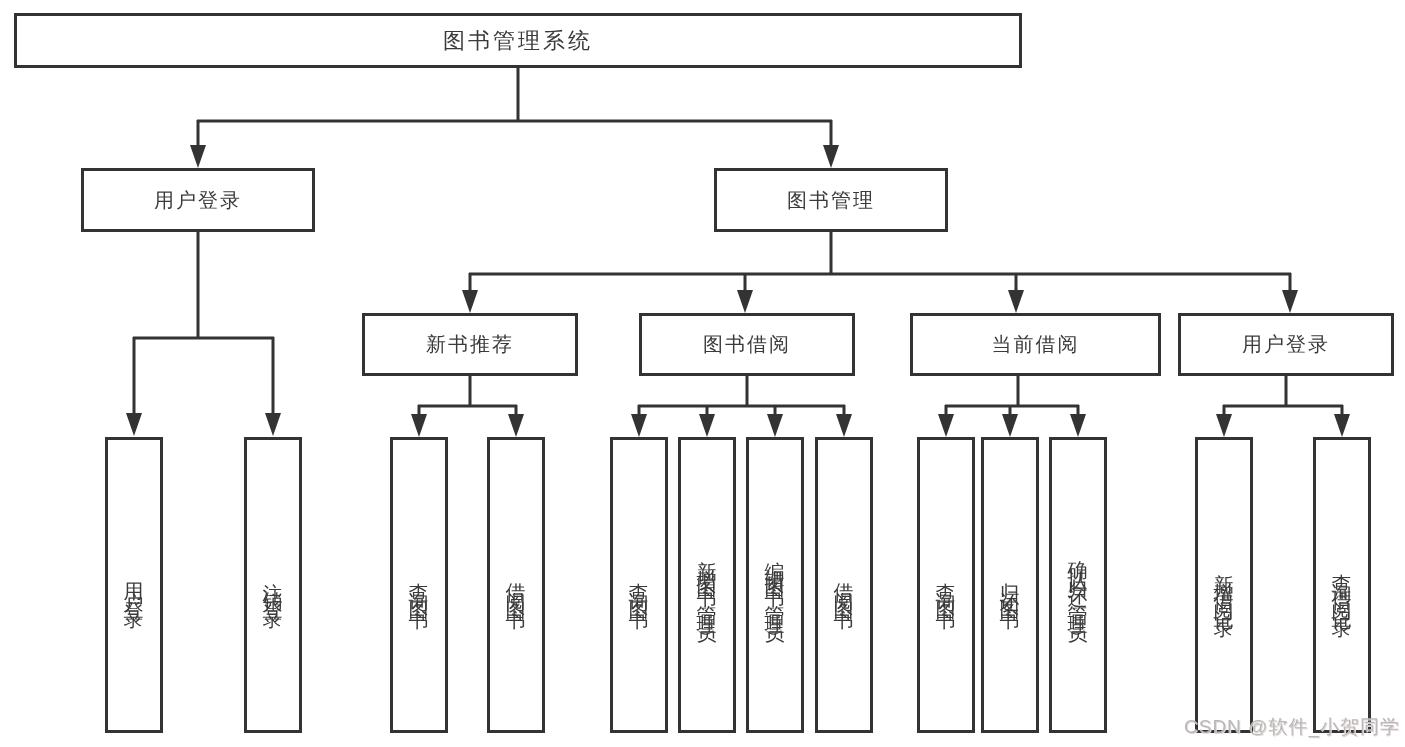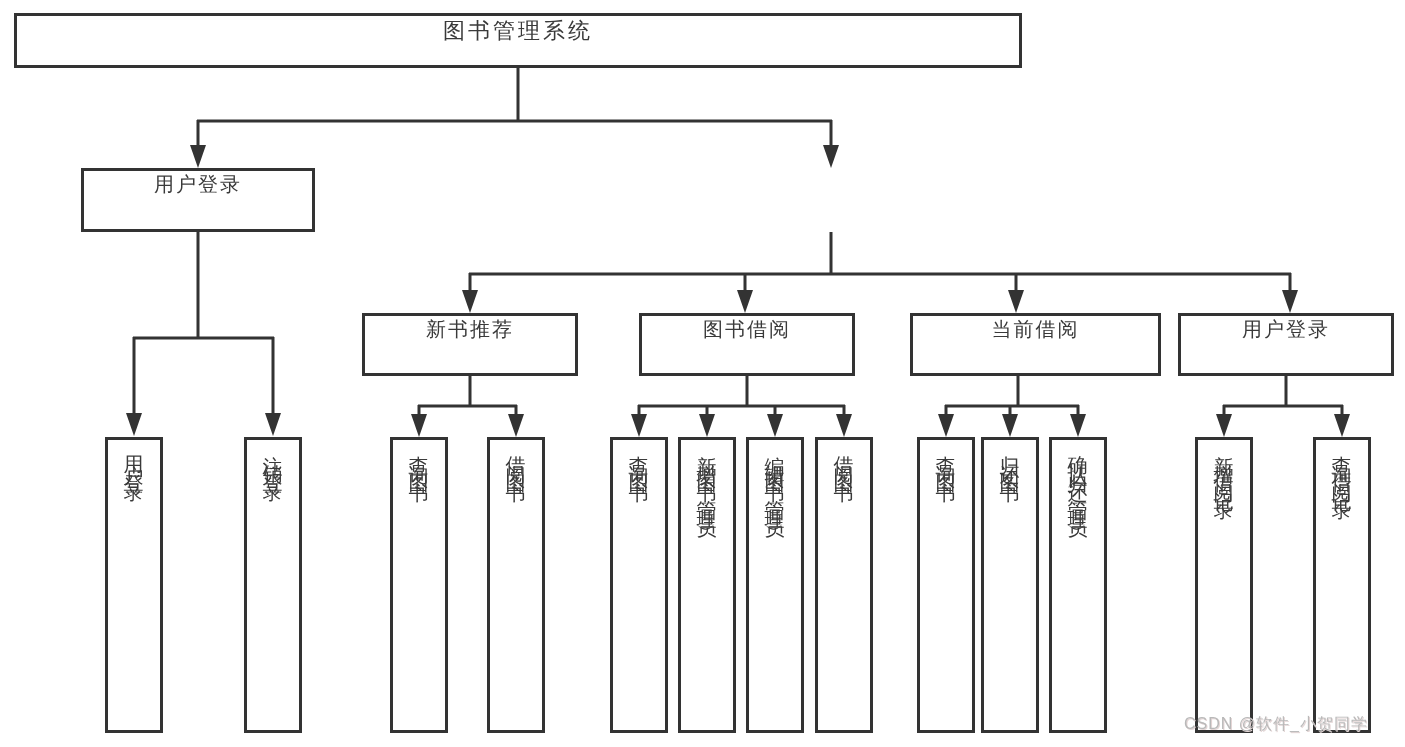--- a/index.html
+++ b/index.html
@@ -16,20 +16,21 @@
     left: 0; top: 0;
     width: 1405px; height: 747px;
     pointer-events: none;
   }
   .node {
     position: absolute;
     box-sizing: border-box;
     border: 3px solid #333333;
     background: #ffffff;
     display: flex;
+    align-items: center;
     justify-content: center;
     color: #3a3a3a;
   }
   .node span {
     font-size: 20px;
     letter-spacing: 2px;
     white-space: nowrap;
   }
   .node.root span {
     font-size: 22px;
@@ -39,21 +40,21 @@
     writing-mode: vertical-rl;
     text-orientation: mixed;
     letter-spacing: 9px;
     font-size: 20px;
     line-height: 1;
   }
   .watermark {
     position: absolute;
     left: 1184px;
     top: 714px;
-    font-size: 16px;
+    font-size: 19px;
     color: #b9b9b9;
     letter-spacing: 1px;
     white-space: nowrap;
     text-shadow: 1px 1px 0 #e4d6d6;
   }
 </style>
 </head>
 <body>
 
 <div id="stage">
@@ -112,20 +113,23 @@
     </g>
   </svg>
 
   <div class="node root" style="left:14px;top:13px;width:1008px;height:55px">
     <span>图书管理系统</span>
   </div>
 
   <div class="node" style="left:81px;top:168px;width:234px;height:64px">
     <span>用户登录</span>
   </div>
+  <div class="node" style="left:714px;top:168px;width:234px;height:64px">
+    <span>图书管理</span>
+  </div>
 
   <div class="node" style="left:639px;top:313px;width:216px;height:63px">
     <span>图书借阅</span>
   </div>
   <div class="node" style="left:362px;top:313px;width:216px;height:63px">
     <span>新书推荐</span>
   </div>
   <div class="node" style="left:910px;top:313px;width:251px;height:63px">
     <span>当前借阅</span>
   </div>

